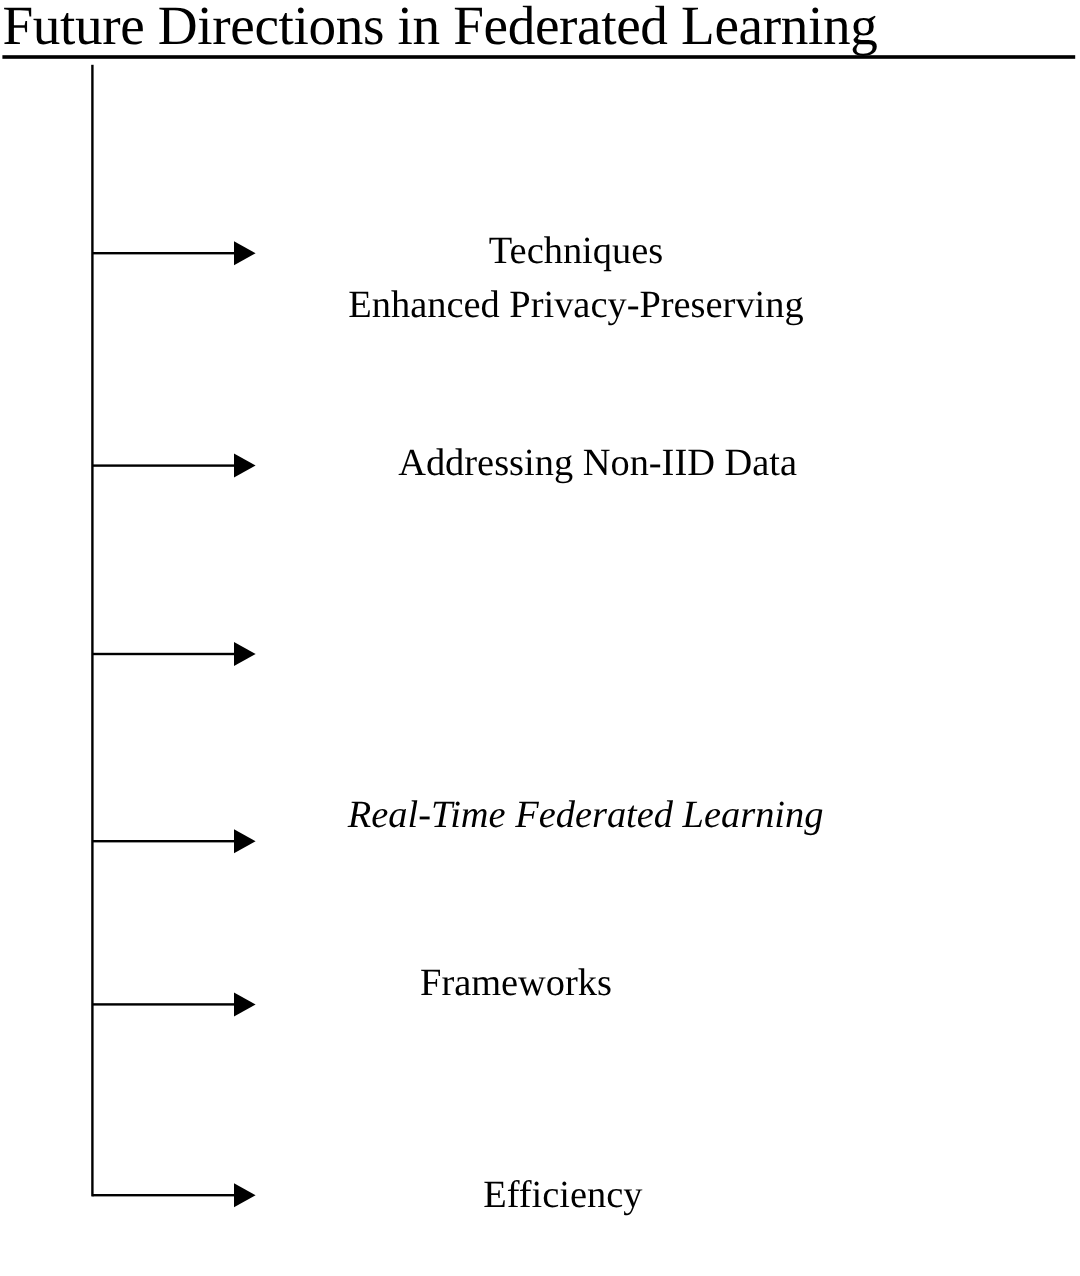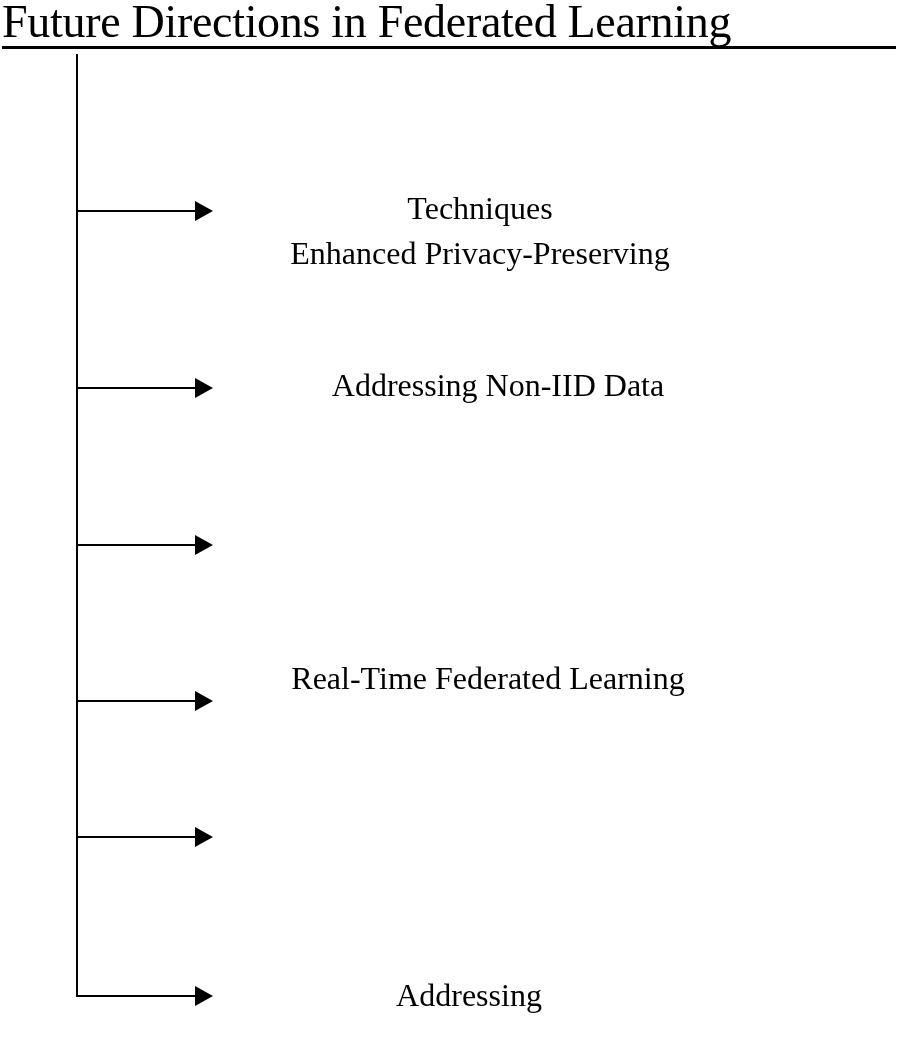--- a/index.html
+++ b/index.html
@@ -29,25 +29,26 @@
     <div class="arrowhead" style="left: 195px; top: 378px;"></div>
     <div class="label" style="left: 488px; top: 363px; margin-left: 10px;">
       <div>Addressing Non-IID Data</div>
     </div>
     <div class="branch" style="top: 544px;"></div>
     <div class="arrowhead" style="left: 195px; top: 535px;"></div>
     <div class="label" style="left: 468px; top: 499px;">
     </div>
     <div class="branch" style="top: 700px;"></div>
     <div class="arrowhead" style="left: 195px; top: 691px;"></div>
-    <div class="label" style="left: 488px; top: 656px;">
+    <div class="label" style="left: 488px; top: 656px; font-style: italic;">
       <div>Real-Time Federated Learning</div>
     </div>
     <div class="branch" style="top: 836px;"></div>
     <div class="arrowhead" style="left: 195px; top: 827px;"></div>
     <div class="label" style="left: 430px; top: 796px;">
+      <div>Frameworks</div>
     </div>
     <div class="branch" style="top: 995px;"></div>
     <div class="arrowhead" style="left: 195px; top: 986px;"></div>
     <div class="label" style="left: 469px; top: 973px;">
-      <div>Addressing</div>
+      <div>Efficiency</div>
     </div>
   </div>
 
 </body></html>

